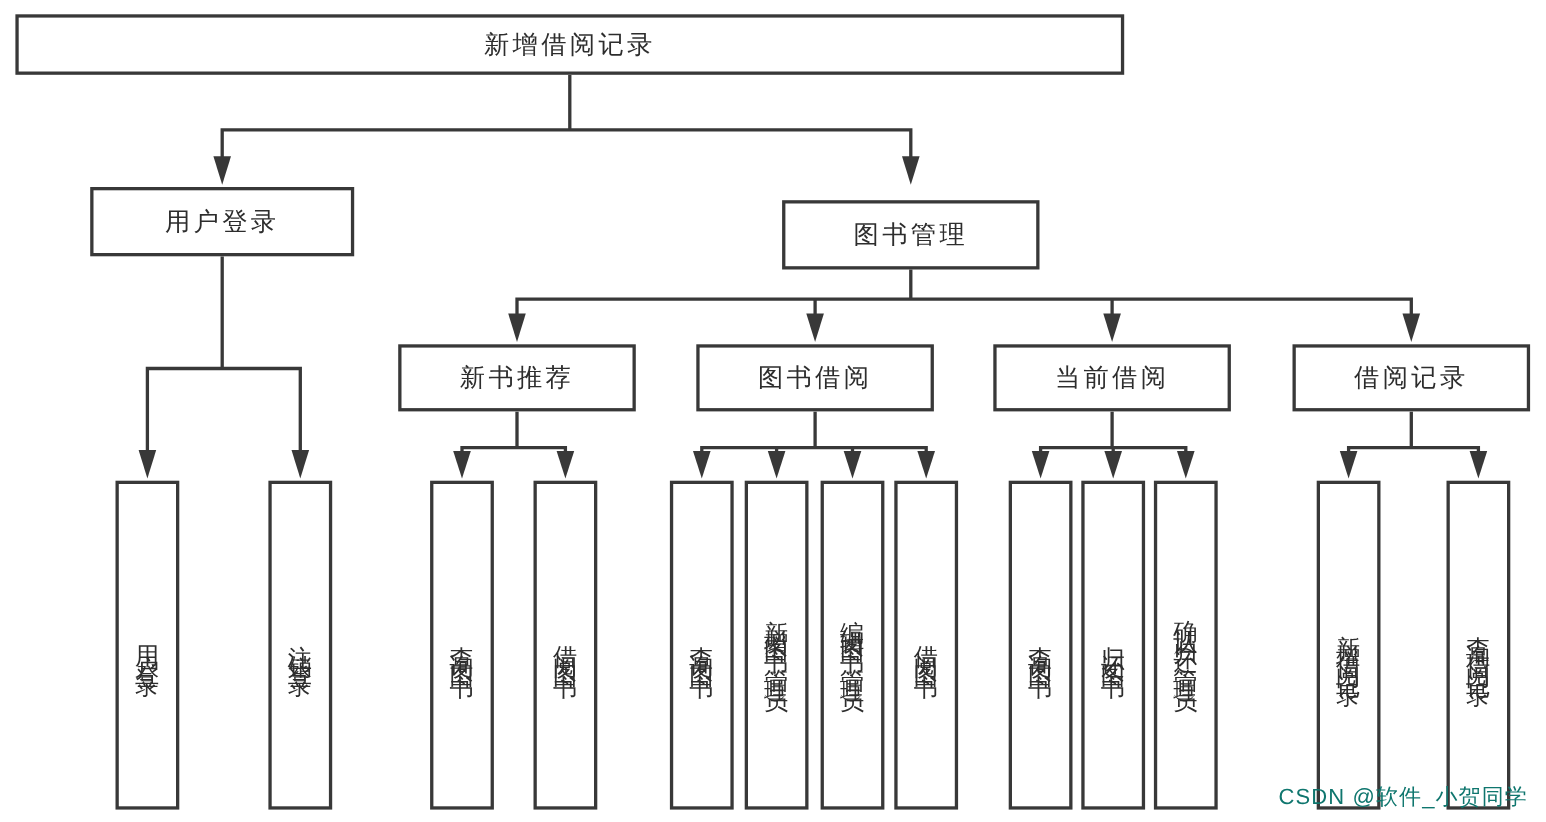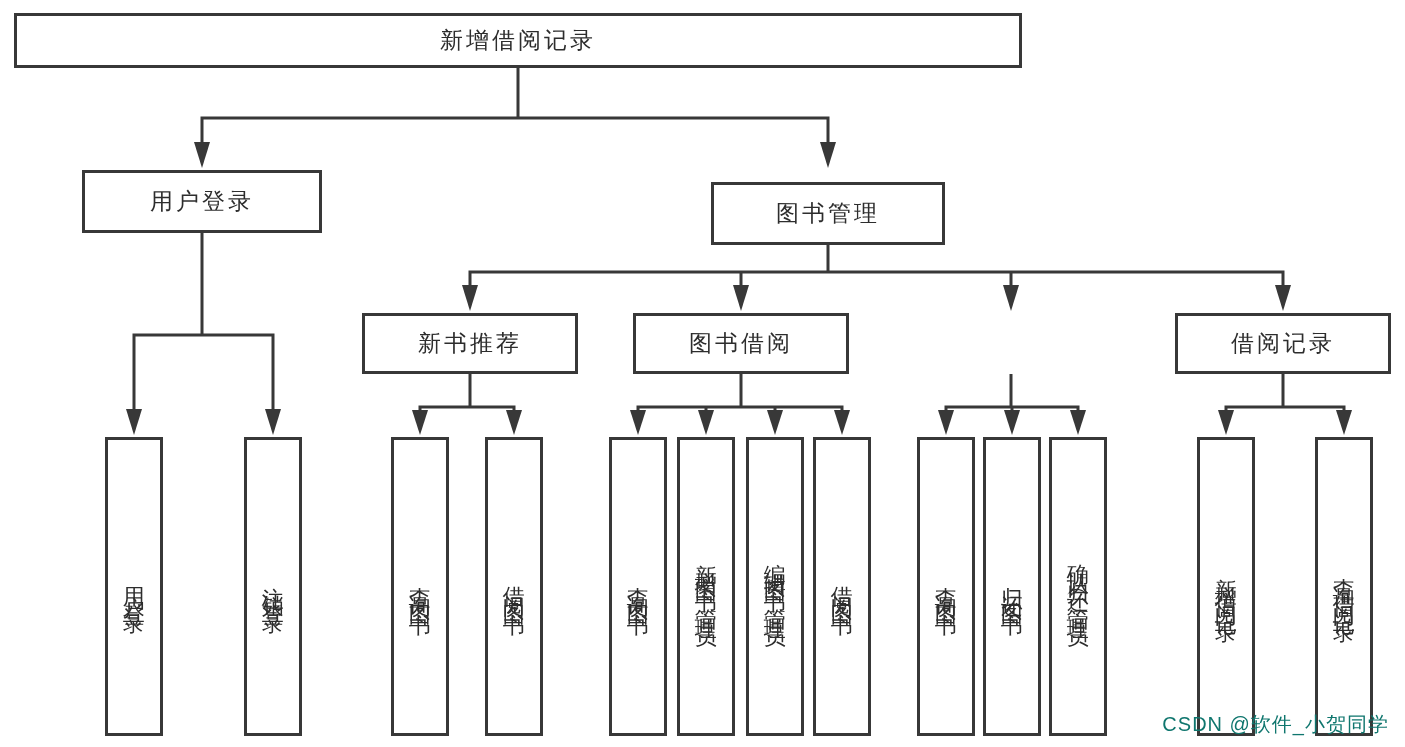--- a/index.html
+++ b/index.html
@@ -96,20 +96,21 @@
     <polygon points="1336,410 1352,410 1344,435"></polygon>
   </svg>
 
   <div class="node root">新增借阅记录</div>
 
   <div class="node n-user-login">用户登录</div>
   <div class="node n-book-mgmt">图书管理</div>
 
   <div class="node n-new-books">新书推荐</div>
   <div class="node n-book-borrow">图书借阅</div>
+  <div class="node n-current">当前借阅</div>
   <div class="node n-records">借阅记录</div>
 
   <div class="node leaf" style="left:105px">
     <span class="vtext">用户登录</span>
   </div>
   <div class="node leaf" style="left:244px">
     <span class="vtext">注销登录</span>
   </div>
 
   <div class="node leaf" style="left:391px">

